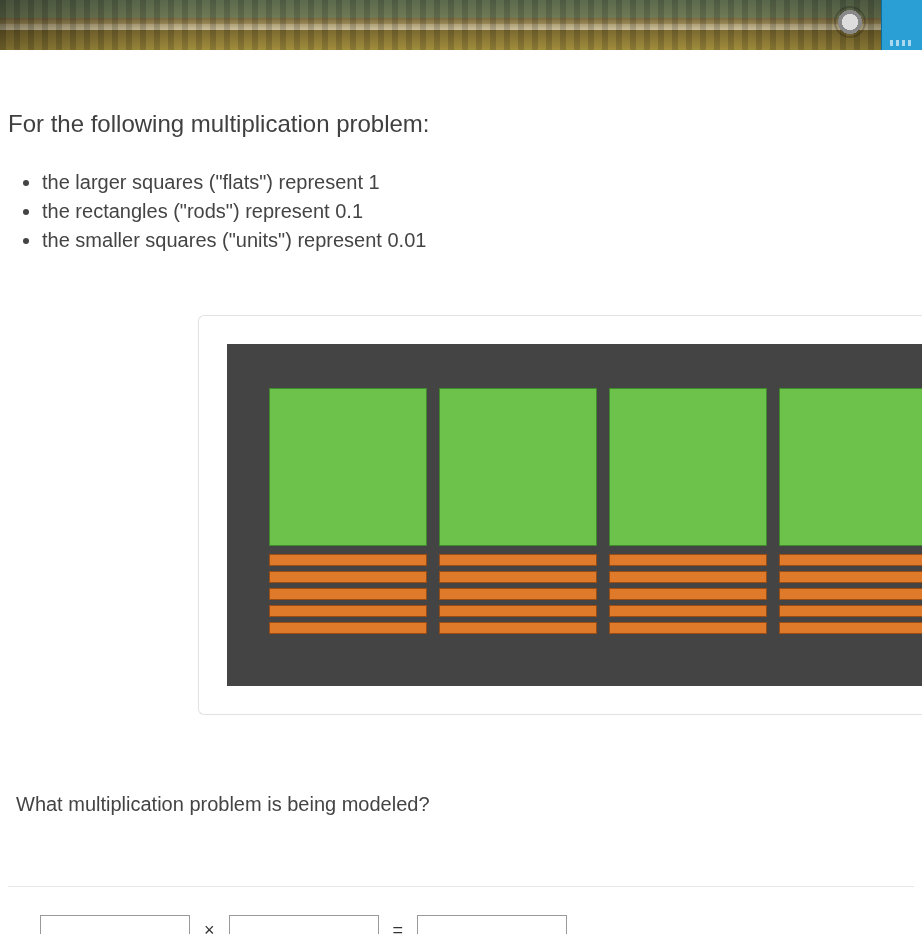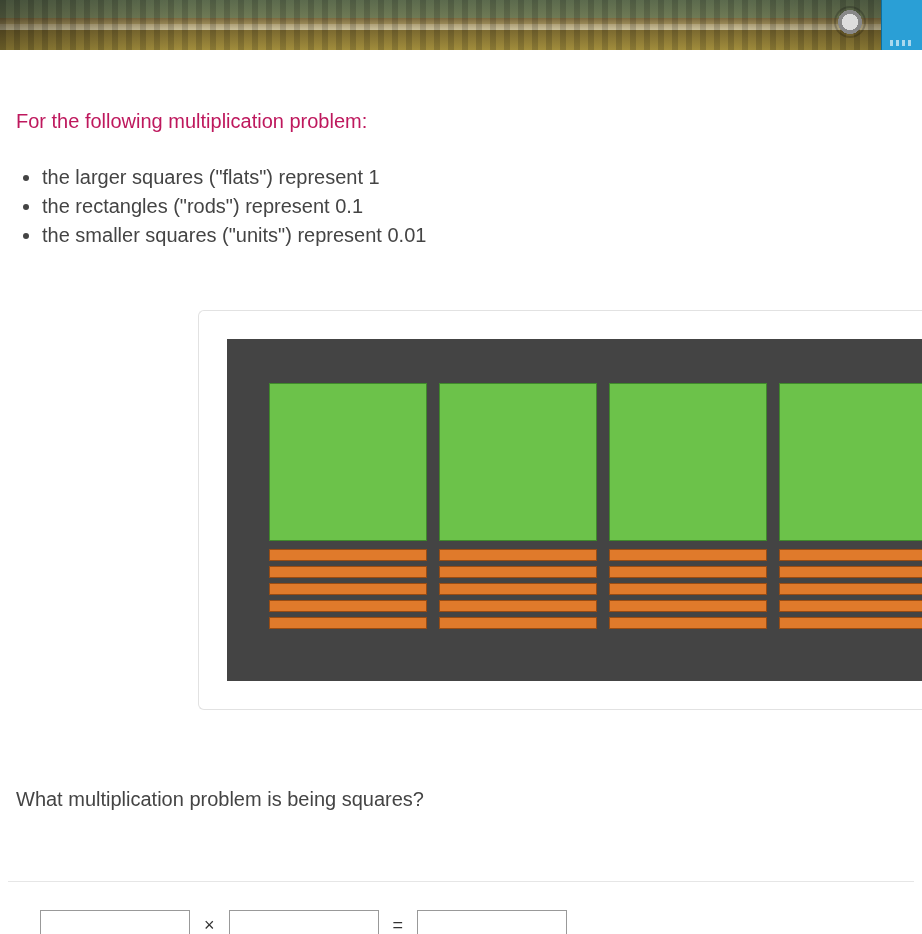--- a/index.html
+++ b/index.html
@@ -57,23 +57,23 @@
     width: 28px; height: 28px;
     border-radius: 50%;
     background: radial-gradient(circle at 50% 50%, #ddd 0 40%, #888 41% 60%, rgba(0,0,0,0) 61%);
     box-shadow: 0 0 0 2px rgba(0,0,0,0.2);
   }
 
   .content {
     padding: 60px 8px 0 8px;
   }
   .intro {
-    font-size: 20px;
-    color: #be185d;
-    margin: 0 0 30px 8px;
+    font-size: 24px;
+    color: #404040;
+    margin: 0 0 30px 0;
   }
   ul.key {
     margin: 0 0 0 34px;
     padding: 0;
   }
   ul.key li {
     font-size: 20px;
     color: #444;
     line-height: 1.45;
   }
@@ -225,21 +225,21 @@
             <div class="rod"></div>
             <div class="rod"></div>
             <div class="rod"></div>
             <div class="rod"></div>
           </div>
         </div>
       </div>
     </div>
   </div>
 
-  <p class="question">What multiplication problem is being squares?</p>
+  <p class="question">What multiplication problem is being modeled?</p>
 
   <div class="answer-area">
     <input type="text" class="factor" value="" style="">
     <span class="sym">×</span>
     <input type="text" class="factor" value="" style="">
     <span class="sym">=</span>
     <input type="text" class="product" value="" style="">
   </div>
 
 </div>

